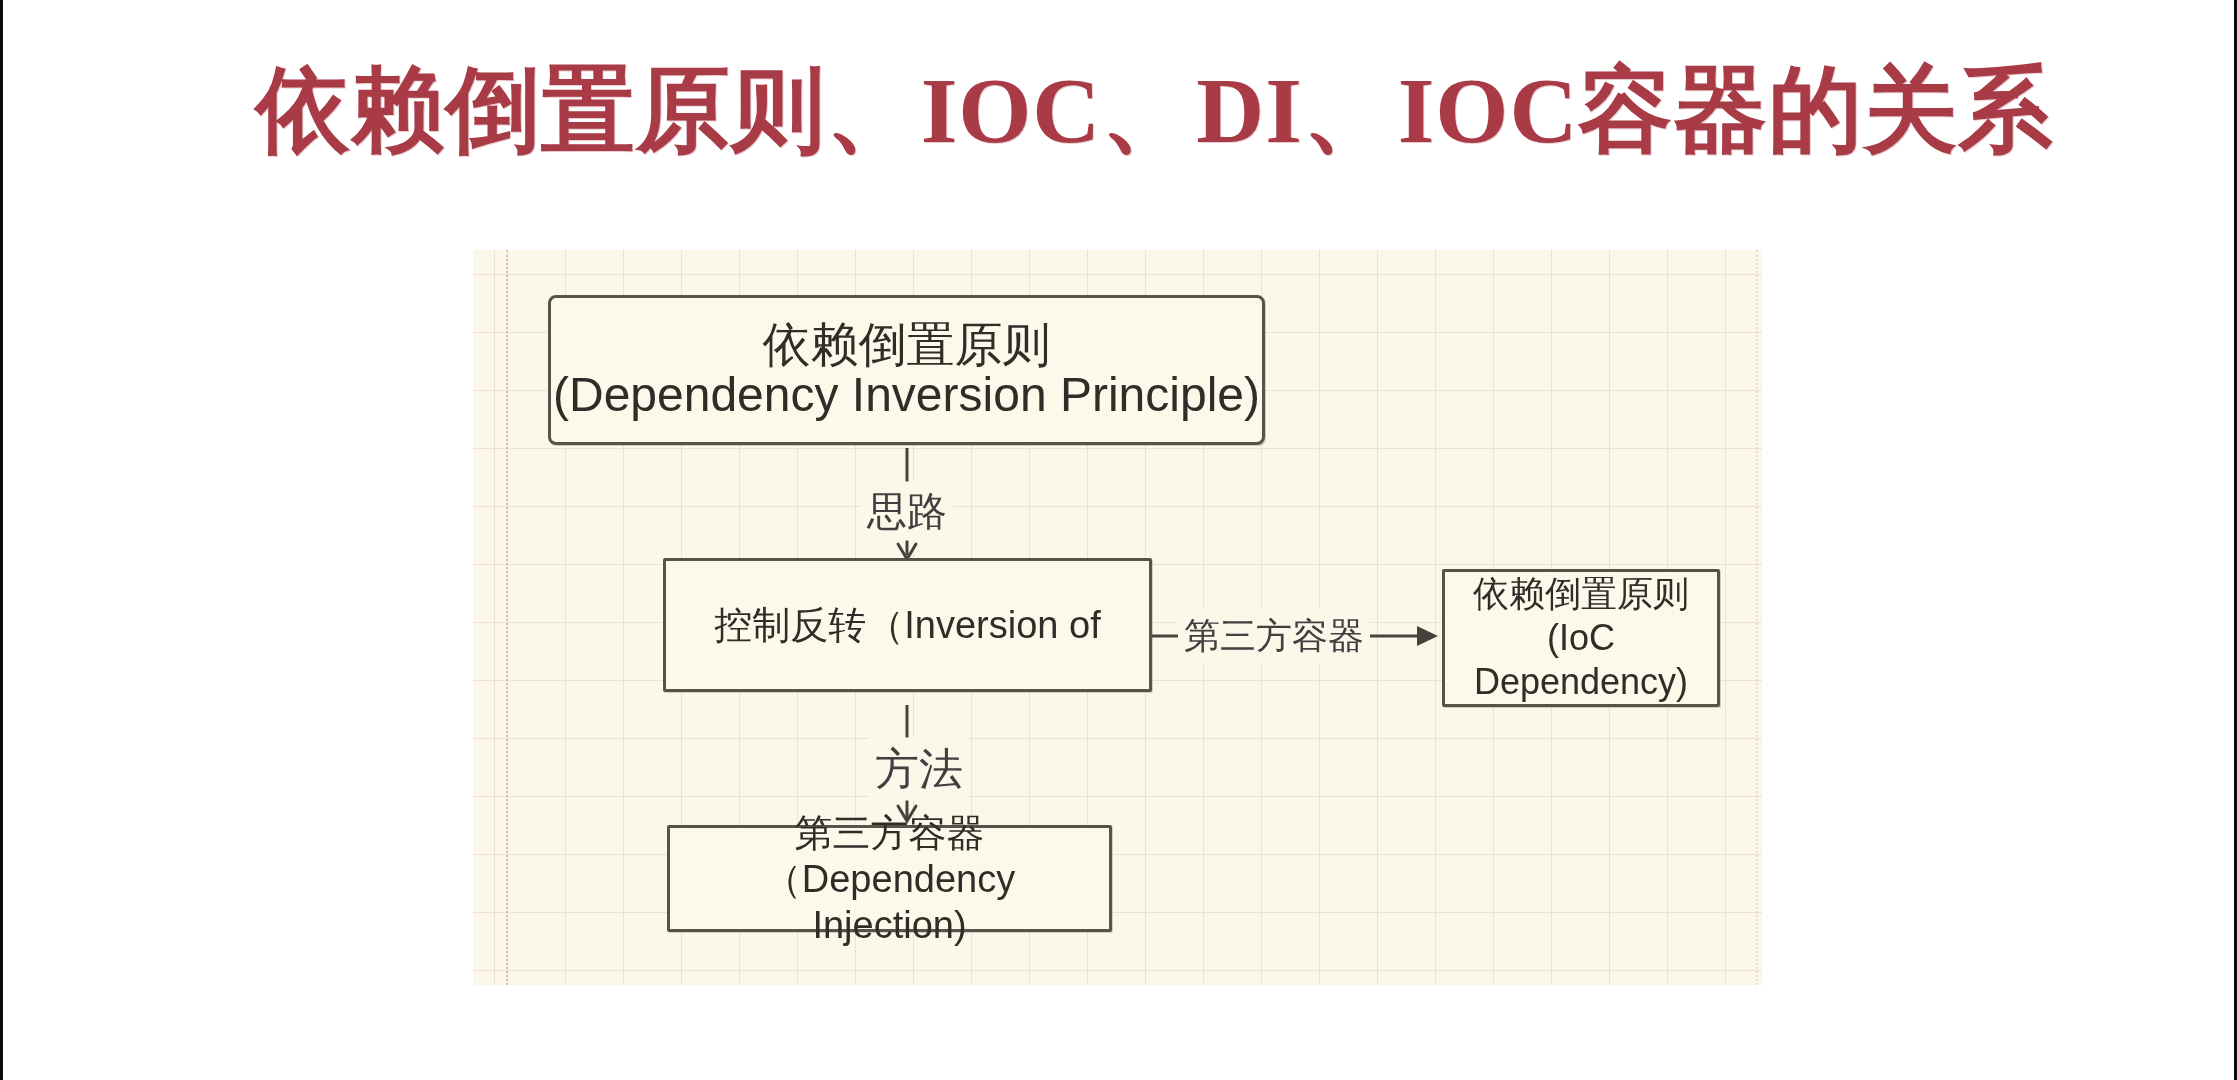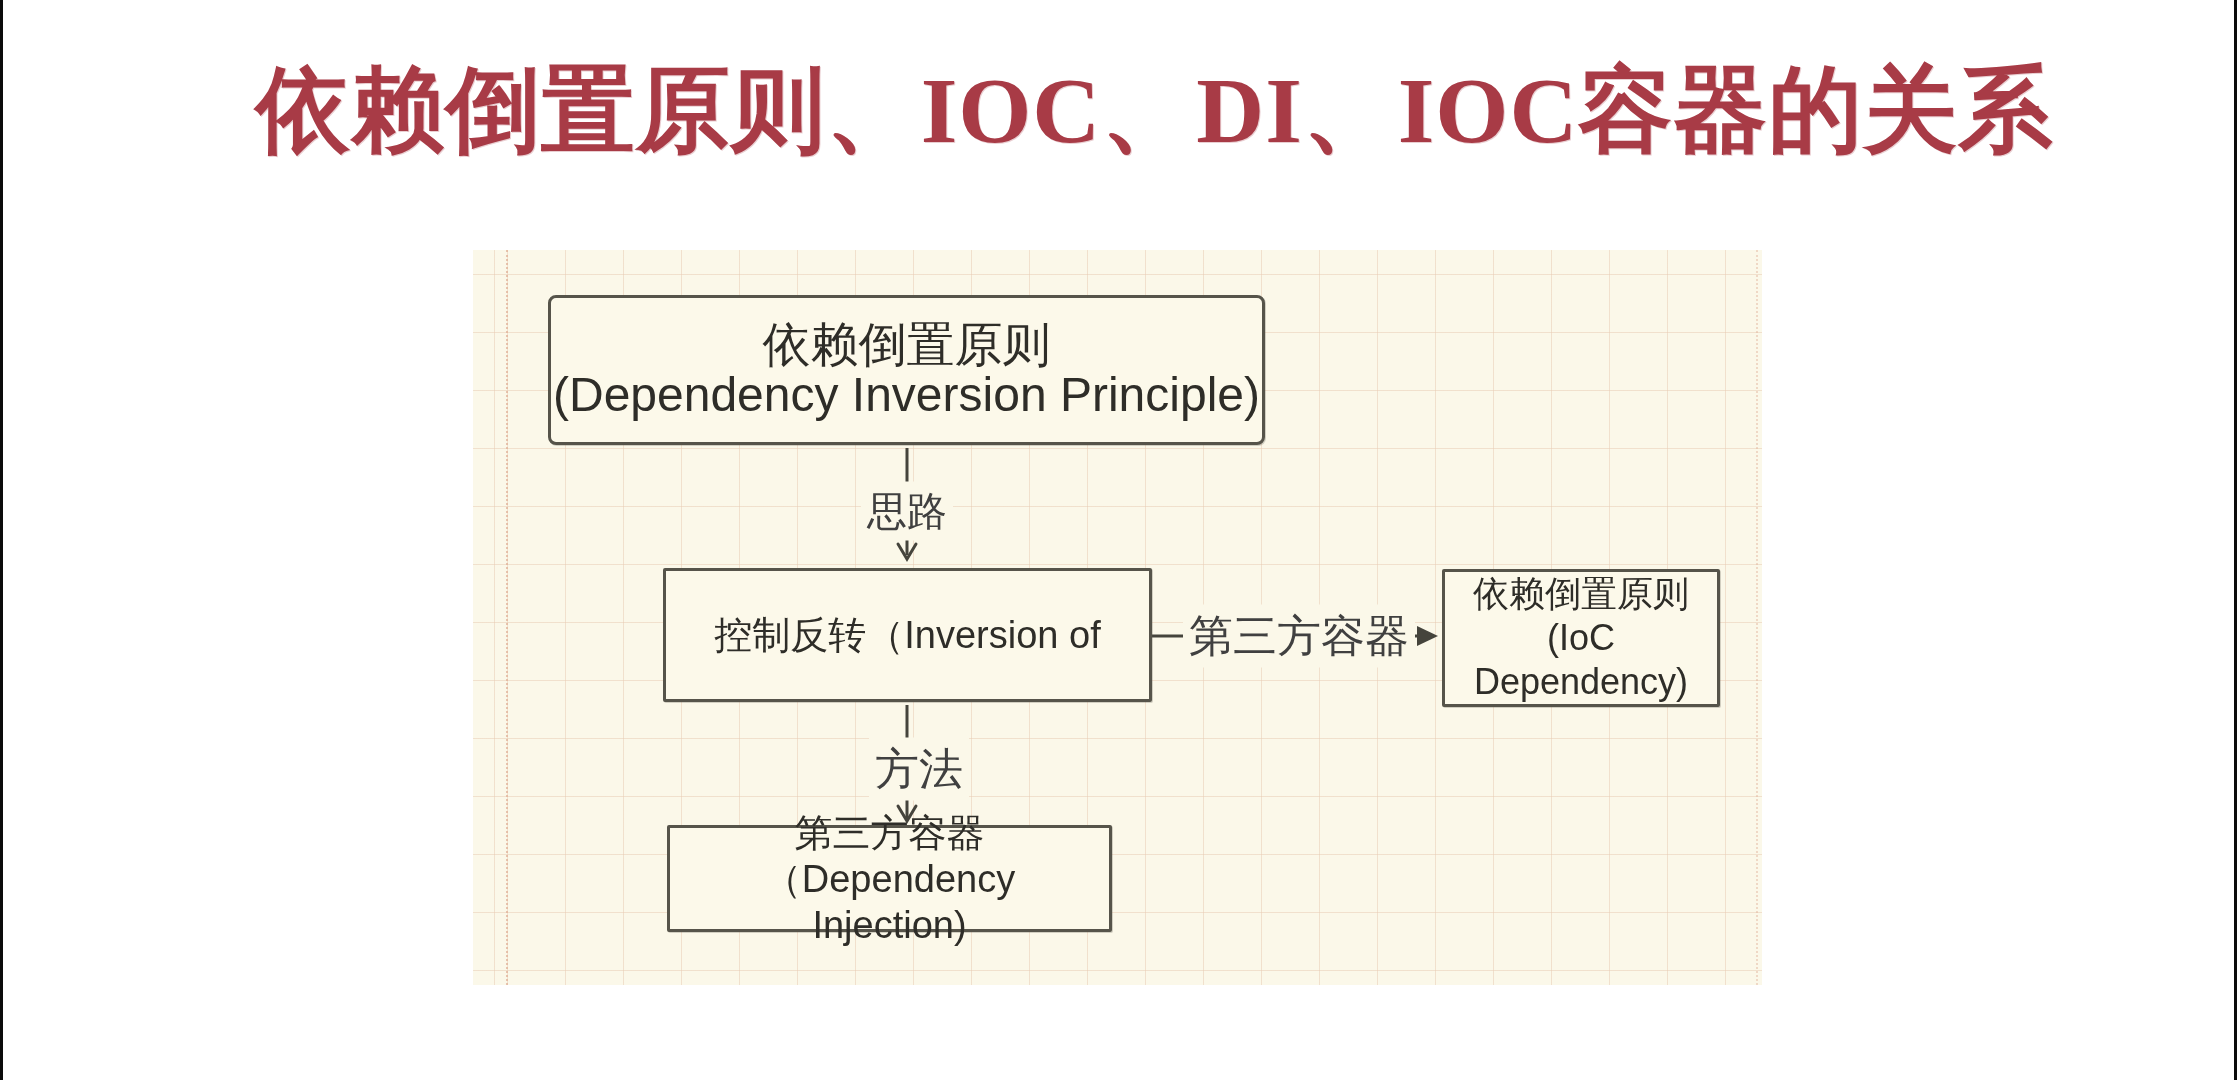--- a/index.html
+++ b/index.html
@@ -39,37 +39,37 @@
     border:3px solid #56544a;border-radius:2px;
     background:#fcf9ea;
     box-shadow:1px 1px 0 rgba(86,84,74,0.25);
     display:flex;flex-direction:column;justify-content:center;
     text-align:center;color:#2e2d28;
     box-sizing:border-box;
   }
   .node .ln{width:100%;}
 
   #node-dip{left:75px;top:45px;width:717px;height:150px;font-size:48px;line-height:50px;border-radius:8px;}
-  #node-ioc{left:190px;top:318px;width:489px;height:134px;font-size:38px;line-height:48px;}
+  #node-ioc{left:190px;top:308px;width:489px;height:134px;font-size:38px;line-height:48px;}
   #node-ioccontainer{left:969px;top:319px;width:278px;height:138px;font-size:36px;line-height:44px;}
   #node-di{left:194px;top:575px;width:445px;height:107px;font-size:38px;line-height:46px;}
 
   svg.wires{position:absolute;left:0;top:0;width:1289px;height:735px;pointer-events:none;}
   .wire{stroke:#45443c;stroke-width:3px;fill:none;}
   .arrow-open{stroke:#45443c;stroke-width:3px;fill:none;stroke-linecap:round;}
   .arrow-fill{fill:#45443c;stroke:none;}
 
   .edge-label{
     position:absolute;transform:translate(-50%,-50%);
     background:#fbf8e9;color:#404040;
     padding:2px 6px;white-space:nowrap;text-align:center;
   }
   #label-silu{left:434px;top:261px;font-size:40px;}
   #label-fangfa{left:446px;top:519px;font-size:44px;}
-  #label-thirdparty{left:826px;top:386px;font-size:44px;font-family:Liberation Mono, monospace;}
+  #label-thirdparty{left:801px;top:386px;font-size:36px;font-family:Liberation Mono, monospace;}
 </style>
 </head>
 <body>
 
 <div id="stage">
 
   <div class="edge-strip left"></div>
   <div class="edge-strip right"></div>
 
   <div class="slide-title">依赖倒置原则、IOC、DI、IOC容器的关系</div>

